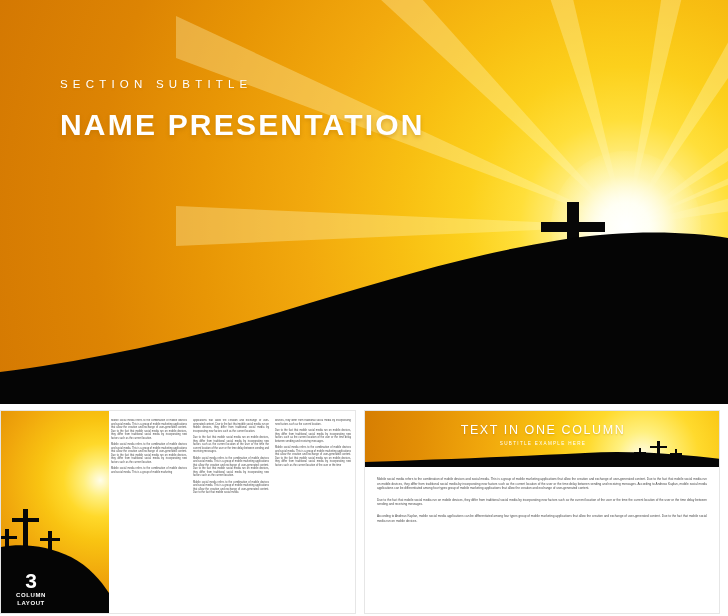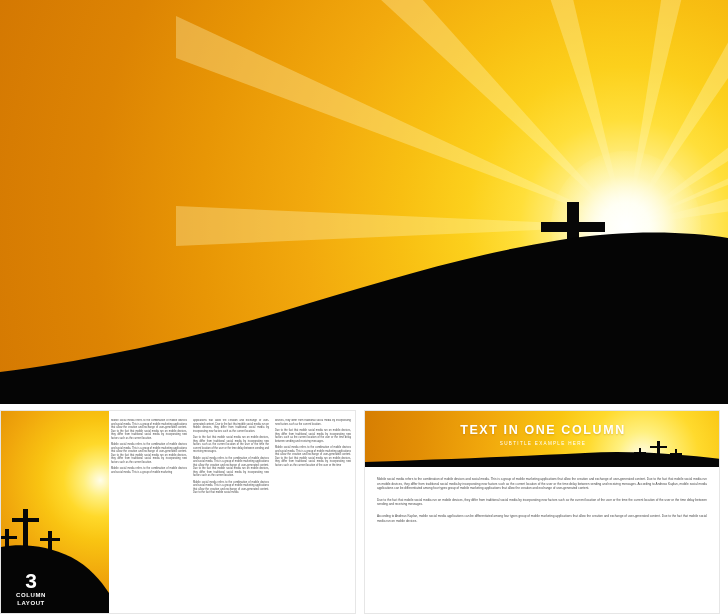--- a/index.html
+++ b/index.html
@@ -156,21 +156,21 @@
     position: absolute; left: 0; top: 0; right: 0; bottom: 0;
     background: radial-gradient(circle at 78% 82%, #fffdee 0%, #fff07f 9%, #ffda2d 20%, #f9c512 33%, #f1a80c 56%, #e28e05 80%, #d67e02 100%);
   }
   .m2-hill { position: absolute; left: 0; bottom: 0; width: 356px; height: 30px; }
   .m2-title {
     position: absolute;
     left: 0; right: 0; top: 12px;
     text-align: center;
     color: #ffffff;
     font-size: 12.5px;
-    font-weight: bold;
+    font-weight: normal;
     letter-spacing: 1.6px;
     z-index: 4;
     text-shadow: 0 1px 2px rgba(170,105,0,0.35);
   }
   .m2-sub {
     position: absolute;
     left: 0; right: 0; top: 30px;
     text-align: center;
     color: #ffffff;
     font-size: 4.6px;
@@ -225,20 +225,24 @@
       <rect x="509" y="148" width="9" height="76"></rect>
       <rect x="489" y="163" width="49" height="8"></rect>
 
       <rect x="627" y="152" width="9" height="74"></rect>
       <rect x="607" y="167" width="49" height="8"></rect>
     </g>
 
     <path d="M0,300 L0,268 C80,258 180,238 280,208 C380,178 470,150 560,136 C630,125 690,128 728,134 L728,300 Z" fill="#050505"></path>
   </svg>
 
+  <div class="slide-main-text">
+    <div class="section-subtitle">SECTION SUBTITLE</div>
+    <div class="presentation-name">NAME PRESENTATION</div>
+  </div>
 </div>
 
 <div class="mini-row">
 
   <div class="mini-slide">
     <div class="m1-bg">
       <div class="m1-glow"></div>
       <svg class="m1-hill" viewBox="0 0 108 130" preserveAspectRatio="none">
         <g fill="#070707">
           <rect x="22" y="24" width="5" height="46"></rect>

